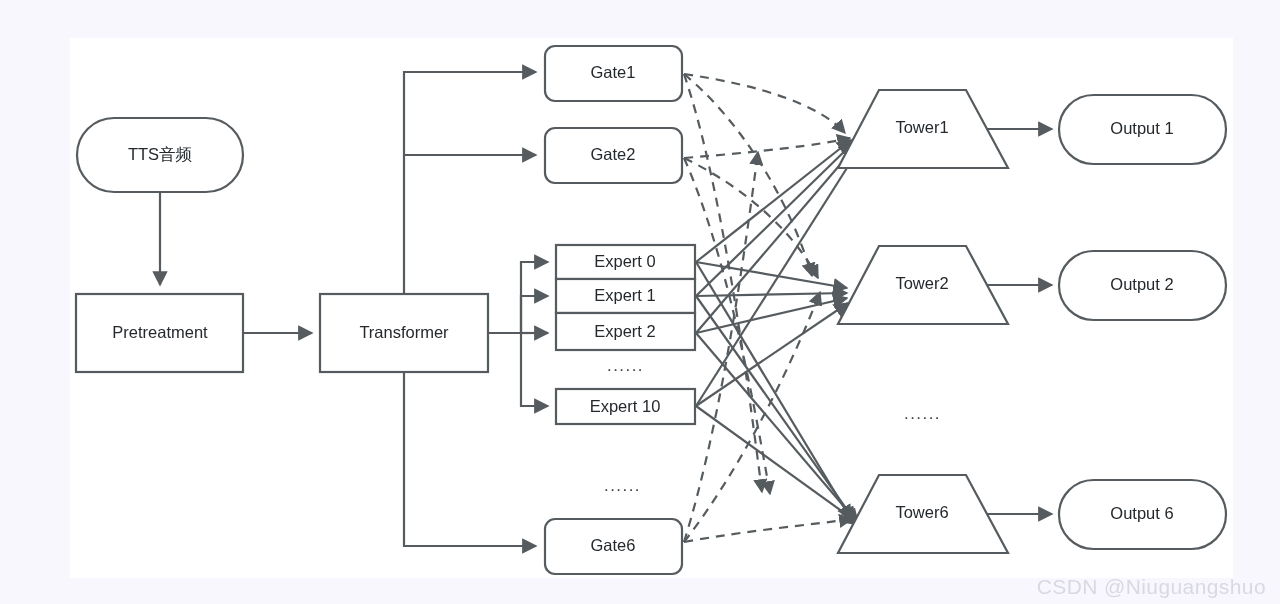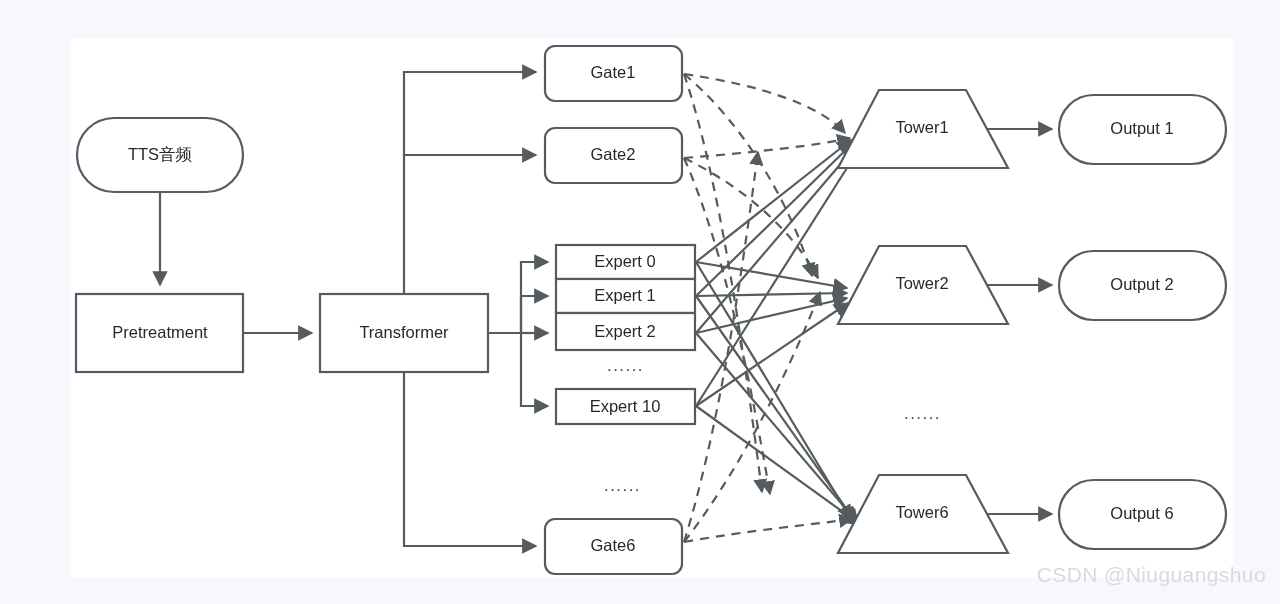--- a/index.html
+++ b/index.html
@@ -63,21 +63,21 @@
     font-family: "Liberation Sans", "DejaVu Sans", sans-serif;
     font-size: 17px;
     fill: #3b4043;
     text-anchor: middle;
     dominant-baseline: middle;
     letter-spacing: 0.5px;
   }
   .watermark {
     position: absolute;
     right: 14px;
-    bottom: 17px;
+    bottom: 5px;
     font-family: "Liberation Sans", "DejaVu Sans", sans-serif;
     font-size: 21px;
     color: #d9d9e3;
     letter-spacing: 0.4px;
     white-space: nowrap;
   }
 </style>
 </head>
 <body>
 

